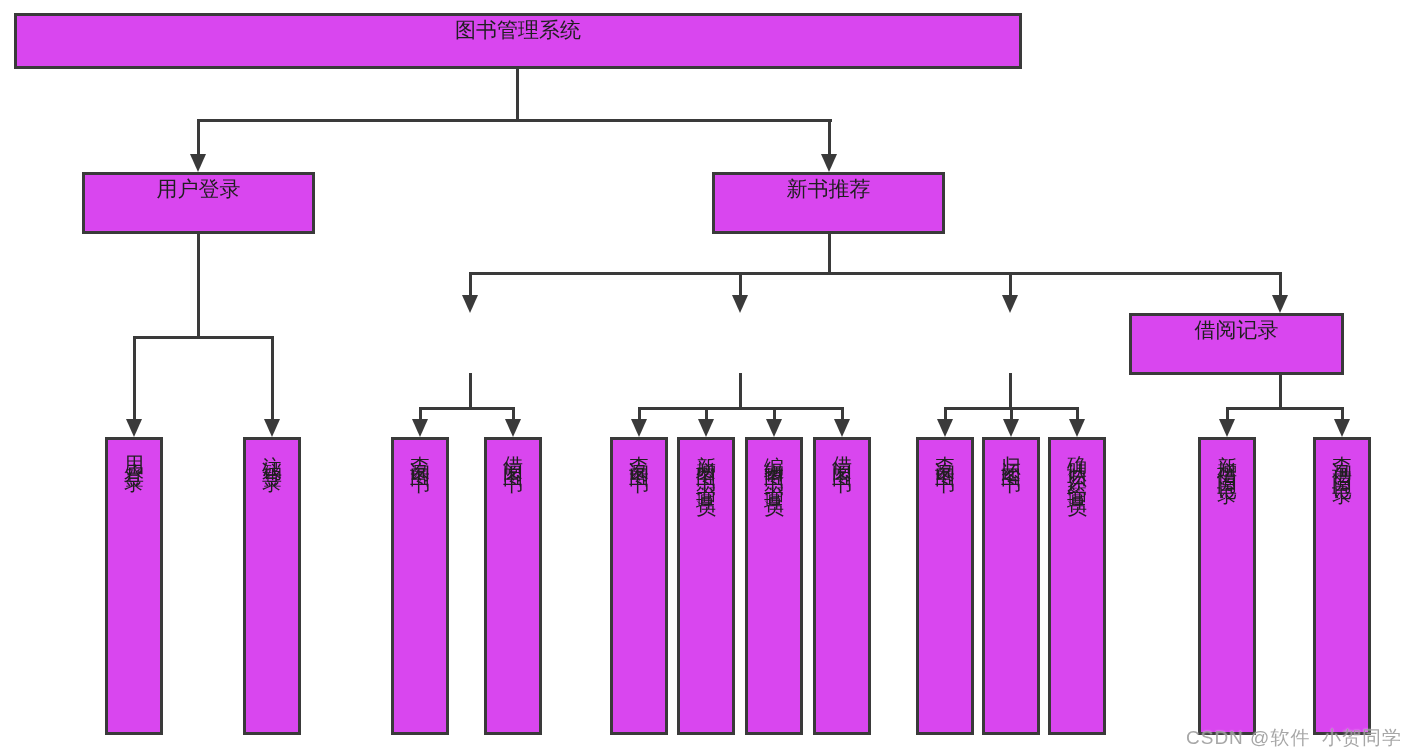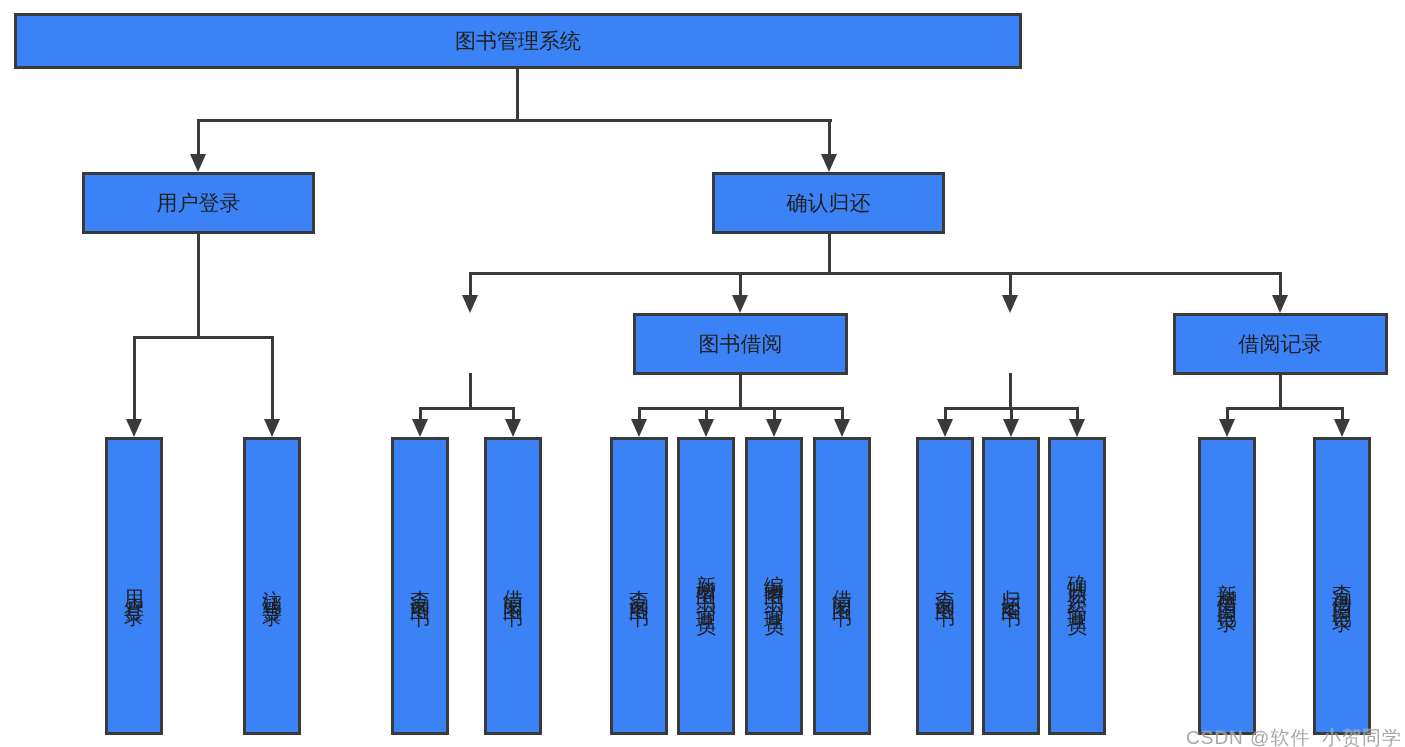--- a/index.html
+++ b/index.html
@@ -4,23 +4,23 @@
 <style>
   :root{
     --line:#3a3a3a; --border:#3a3a3a; --text:#1f1f1f; --wm:#9e9e9e; --bg:#ffffff;
   }
   html,body{margin:0;padding:0;background:var(--bg);}
   #canvas{
     position:relative;width:1405px;height:747px;background:var(--bg);
     font-family:"Liberation Sans","DejaVu Sans",sans-serif;overflow:hidden;
   }
   .box{
-    position:absolute;box-sizing:border-box;background:#3b82f6;
+    position:absolute;box-sizing:border-box;background:#d946ef;
     border:3px solid var(--border);color:var(--text);
-    display:flex;align-items:center;justify-content:center;
+    display:flex;justify-content:center;
   }
   .root{left:14px;top:13px;width:1008px;height:56px;font-size:21px;}
   .lvl{height:62px;font-size:21px;}
   .l2{top:172px;width:233px;}
   .l3{top:313px;width:215px;}
   .leaf{top:437px;width:58px;height:298px;}
   .vtext{
     writing-mode:vertical-rl;text-orientation:mixed;
     font-size:20px;letter-spacing:6px;line-height:1.05;white-space:nowrap;
   }
@@ -51,45 +51,42 @@
   <div class="ln h" style="left:197px;top:119px;width:635px"></div>
   <div class="ln v" style="left:197px;top:119px;height:39px"></div>
   <div class="ln v" style="left:828px;top:119px;height:39px"></div>
   <div class="arr" style="left:190px;top:154px"></div>
   <div class="arr" style="left:821px;top:154px"></div>
 
   <div class="box lvl l2" style="left:82px">
     <span>用户登录</span>
   </div>
   <div class="box lvl l2" style="left:712px">
-    <span>确认归还</span>
+    <span>新书推荐</span>
   </div>
 
   <div class="ln v" style="left:197px;top:233px;height:106px"></div>
   <div class="ln h" style="left:133px;top:336px;width:141px"></div>
   <div class="ln v" style="left:133px;top:336px;height:87px"></div>
   <div class="ln v" style="left:271px;top:336px;height:87px"></div>
   <div class="arr" style="left:126px;top:419px"></div>
   <div class="arr" style="left:264px;top:419px"></div>
 
   <div class="ln v" style="left:828px;top:233px;height:42px"></div>
   <div class="ln h" style="left:469px;top:272px;width:813px"></div>
   <div class="ln v" style="left:469px;top:272px;height:27px"></div>
   <div class="ln v" style="left:739px;top:272px;height:27px"></div>
   <div class="ln v" style="left:1009px;top:272px;height:27px"></div>
   <div class="ln v" style="left:1279px;top:272px;height:27px"></div>
   <div class="arr" style="left:462px;top:295px"></div>
   <div class="arr" style="left:732px;top:295px"></div>
   <div class="arr" style="left:1002px;top:295px"></div>
   <div class="arr" style="left:1272px;top:295px"></div>
 
-  <div class="box lvl l3" style="left:633px">
-    <span>图书借阅</span>
-  </div>
-  <div class="box lvl l3" style="left:1173px">
+  <div class="box lvl l3" style="left:1129px">
     <span>借阅记录</span>
   </div>
 
   <div class="ln v" style="left:469px;top:373px;height:37px"></div>
   <div class="ln h" style="left:419px;top:407px;width:96px"></div>
   <div class="ln v" style="left:419px;top:407px;height:16px"></div>
   <div class="ln v" style="left:512px;top:407px;height:16px"></div>
   <div class="arr" style="left:412px;top:419px"></div>
   <div class="arr" style="left:505px;top:419px"></div>
 

